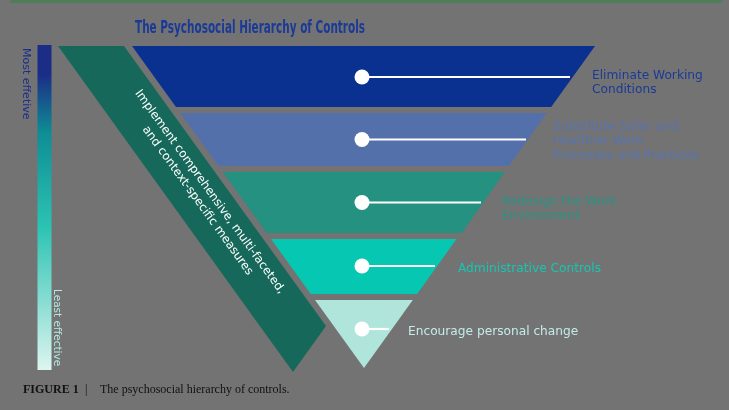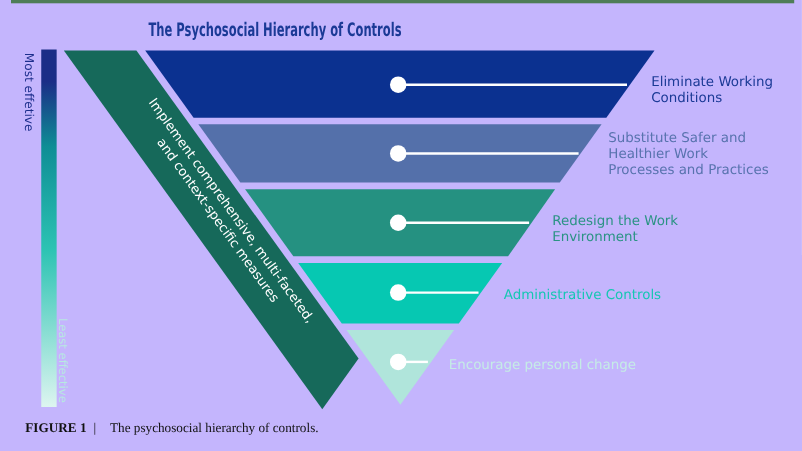--- a/index.html
+++ b/index.html
@@ -1,16 +1,16 @@
 <!DOCTYPE html>
 <html><head>
 <meta charset="utf-8">
 <style>
   html,body{margin:0;padding:0;background:#ffffff;}
-  .canvas{position:relative;width:729px;height:410px;background:#c4b5fd;overflow:hidden;
+  .canvas{position:relative;width:729px;height:410px;background:#737373;overflow:hidden;
           font-family:"DejaVu Sans","Liberation Sans",sans-serif;}
   svg{display:block;}
   text{font-family:"DejaVu Sans","Liberation Sans",sans-serif;}
   .caption-text{font-family:"Liberation Serif","DejaVu Serif",serif;}
 </style>
 </head>
 <body>
 
 <div class="canvas">
 <svg width="729" height="410" viewBox="0 0 729 410">

